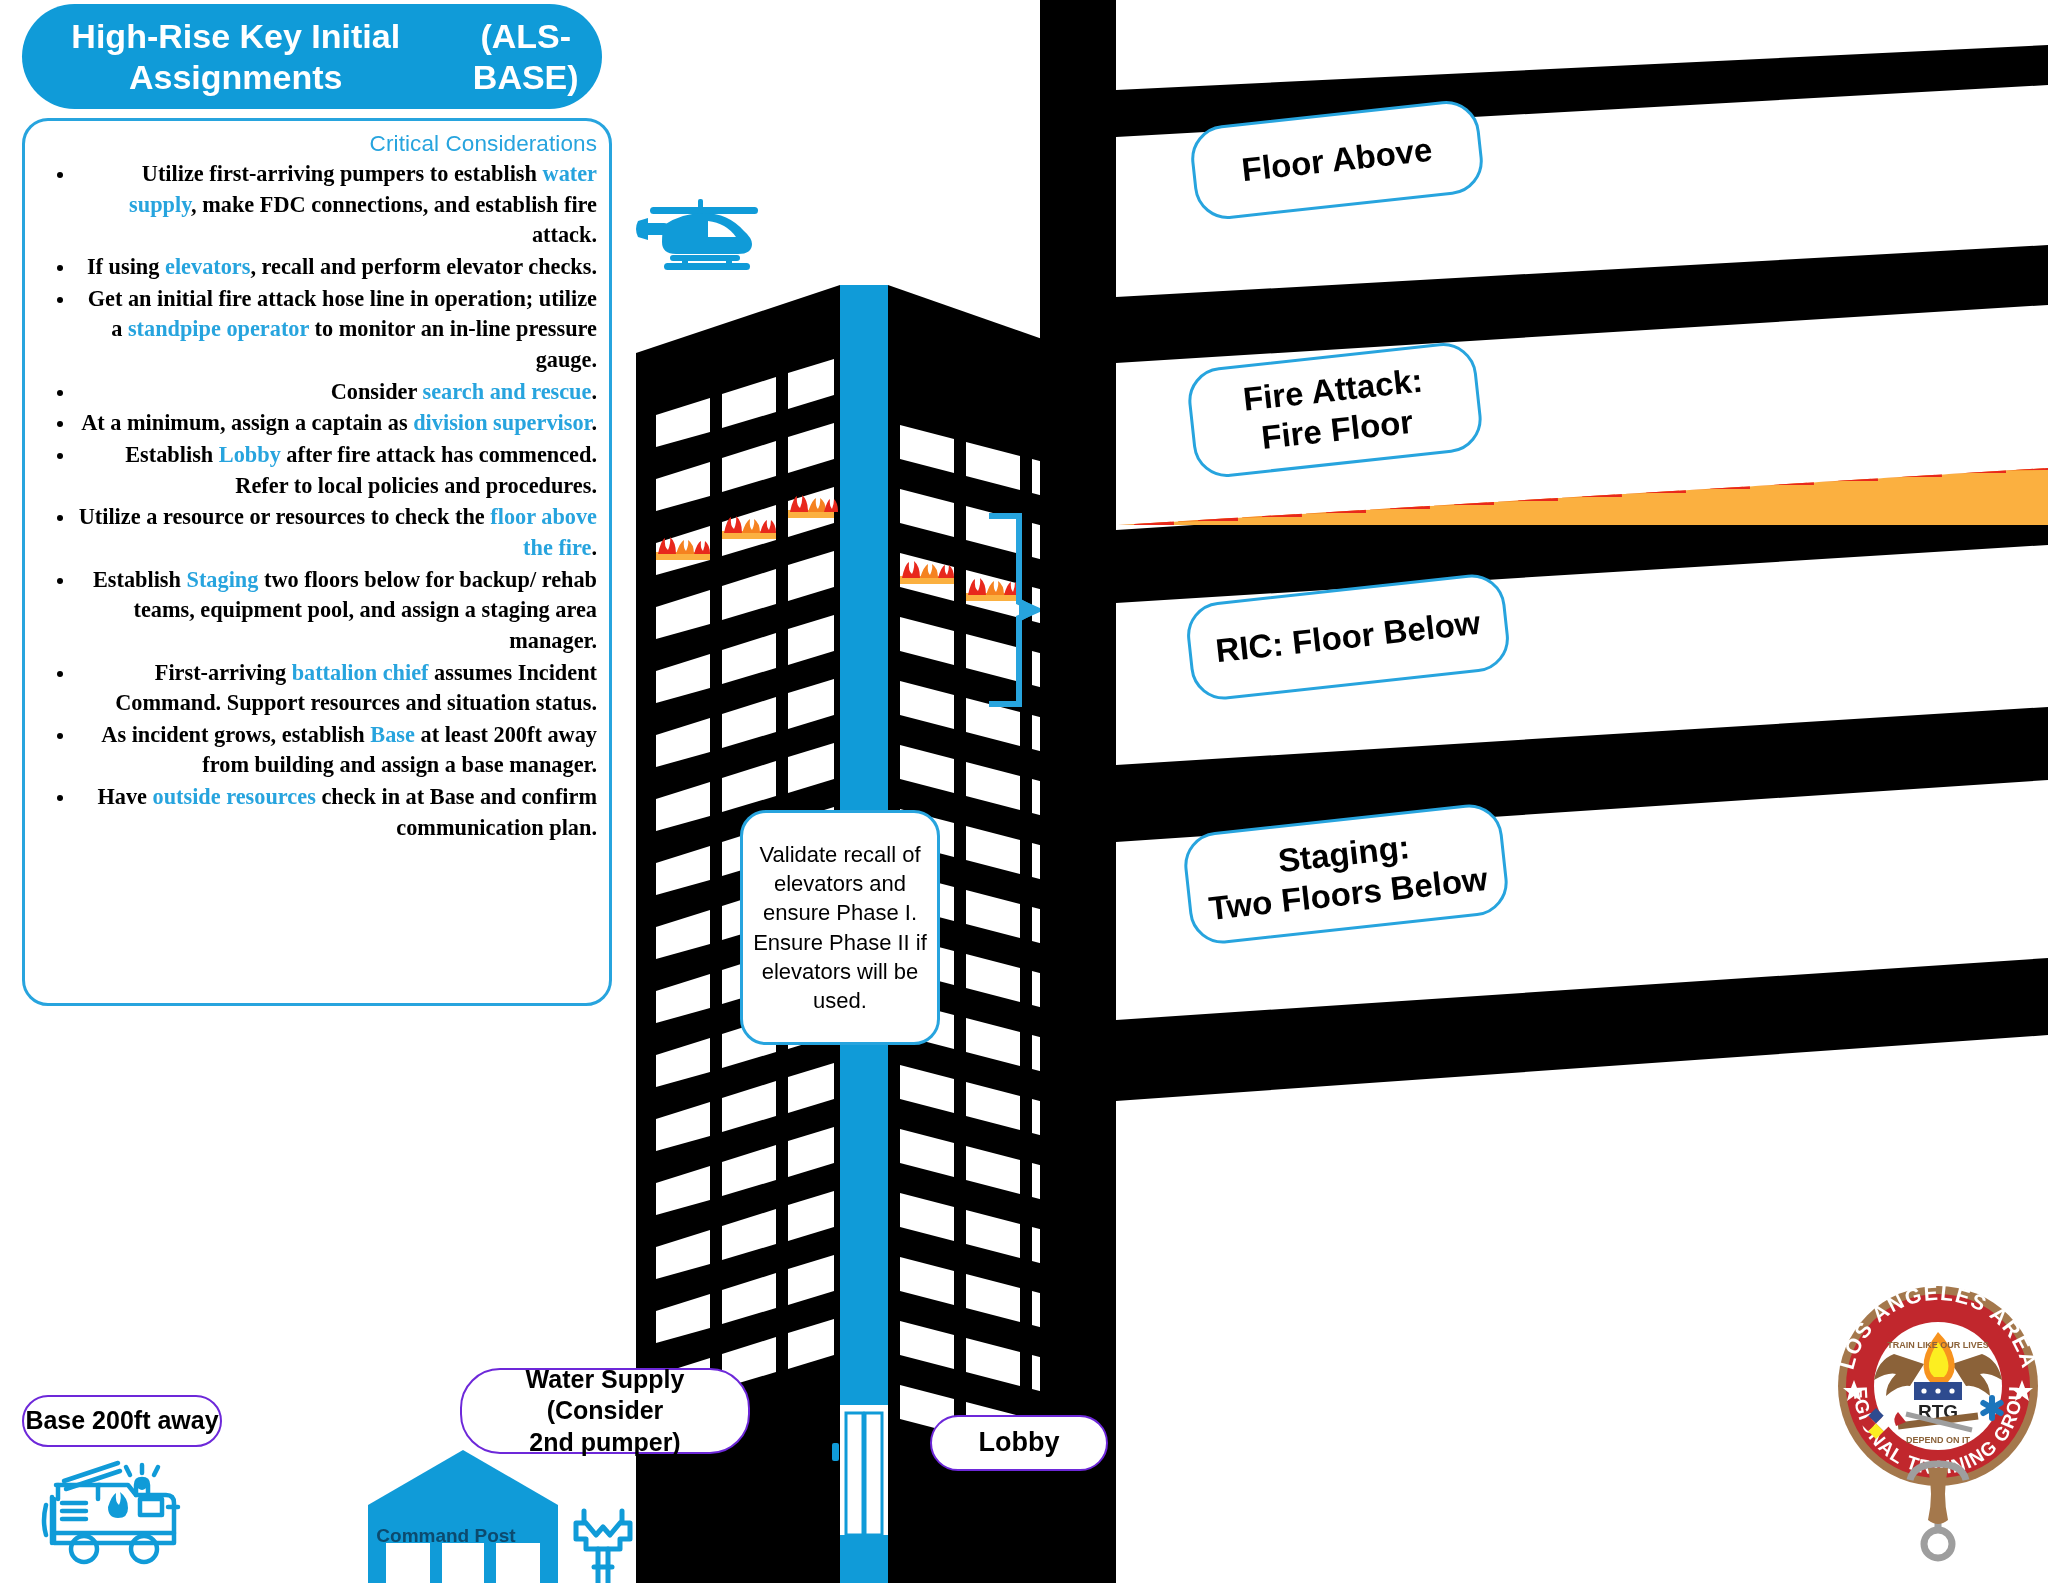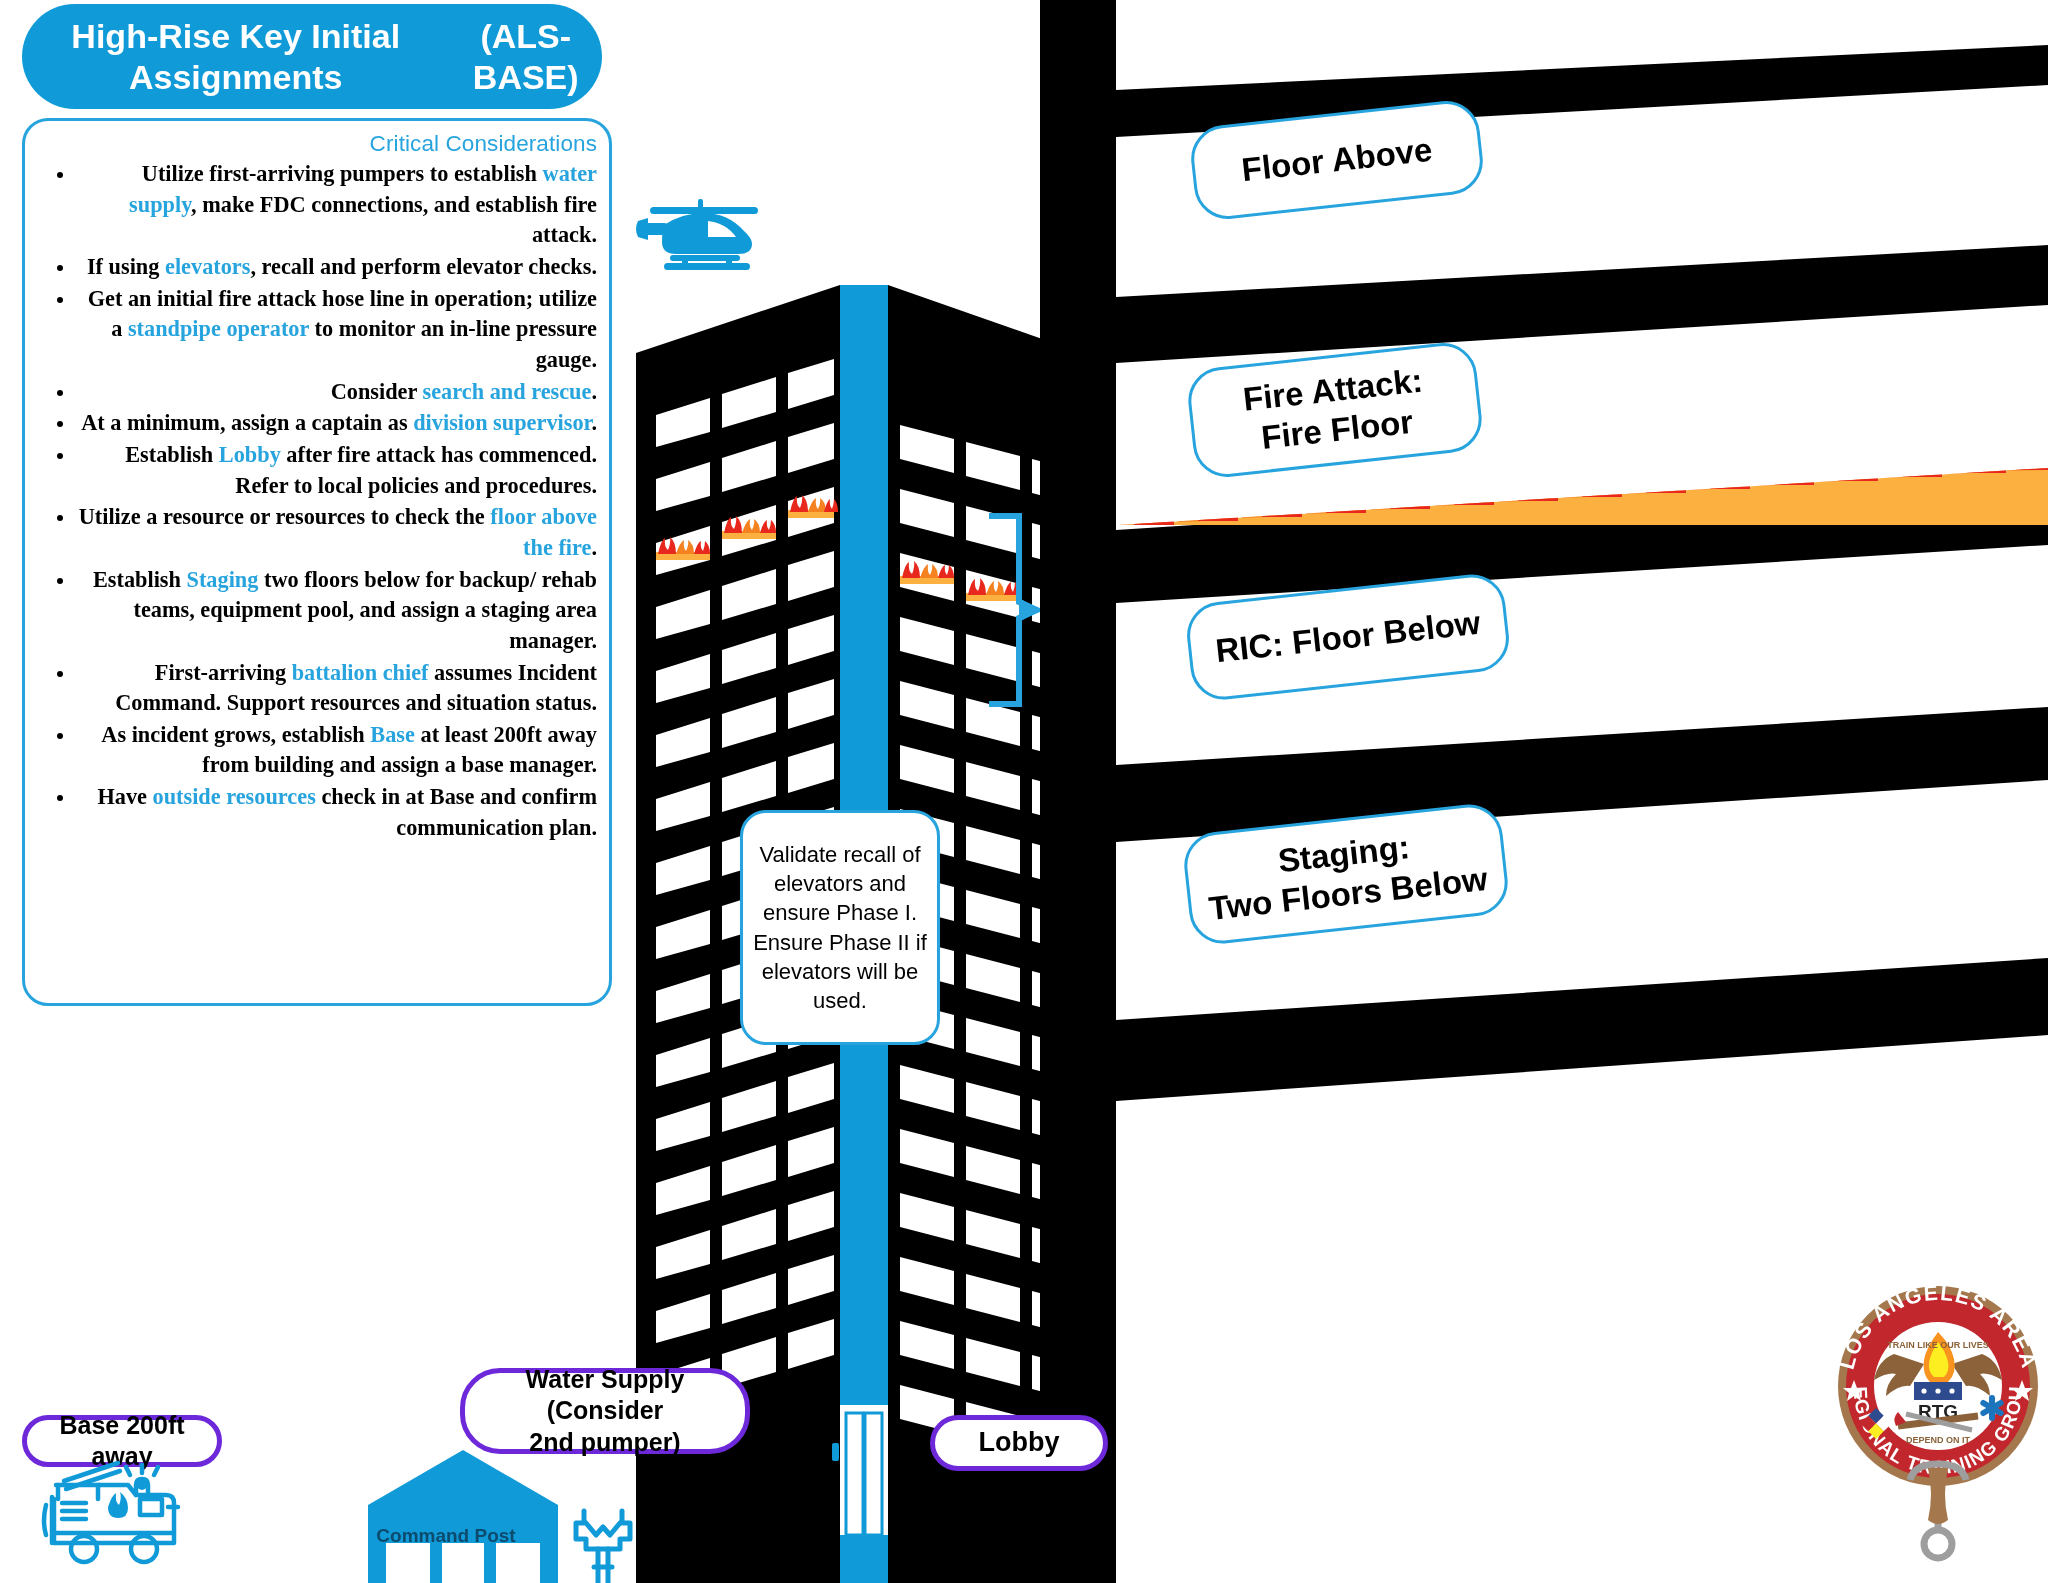--- a/index.html
+++ b/index.html
@@ -59,25 +59,25 @@
   .floor-label{
     position:absolute;border:3px solid #27A4DE;border-radius:34px;background:#fff;
     box-sizing:border-box;display:flex;flex-direction:column;
     align-items:center;justify-content:center;text-align:center;
     font-size:33px;font-weight:bold;color:#000;line-height:1.2;
   }
   .flames-strip{position:absolute;overflow:hidden;}
 
   
   .pill{
-    position:absolute;border:5px solid #6d28d9;border-radius:40px;background:#fff;
+    position:absolute;border:2px solid #6d28d9;border-radius:40px;background:#fff;
     box-sizing:border-box;display:flex;align-items:center;justify-content:center;
     text-align:center;font-weight:bold;color:#000;line-height:1.25;
   }
-  #base-pill{left:22px;top:1395px;width:200px;height:52px;font-size:25px;margin-top:20px;}
+  #base-pill{left:22px;top:1395px;width:200px;height:52px;font-size:25px;}
   #water-pill{left:460px;top:1368px;width:290px;height:86px;font-size:25px;padding:0 8px;}
   #lobby-pill{left:930px;top:1415px;width:178px;height:56px;font-size:27px;}
 
   
   #fire-truck{position:absolute;left:40px;top:1455px;width:148px;height:110px;}
   #command-post{position:absolute;left:368px;top:1450px;width:190px;height:133px;}
   #cp-label{position:absolute;left:356px;top:1525px;width:180px;text-align:center;
             color:#0c4a6e;font-size:19px;font-weight:bold;}
   #hydrant{position:absolute;left:572px;top:1505px;width:62px;height:78px;}
 

